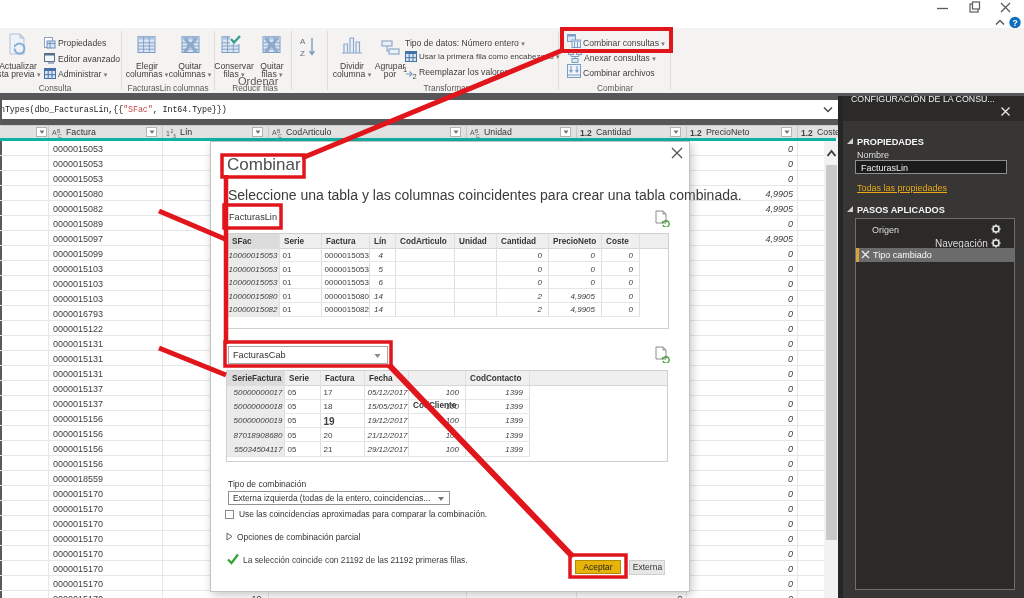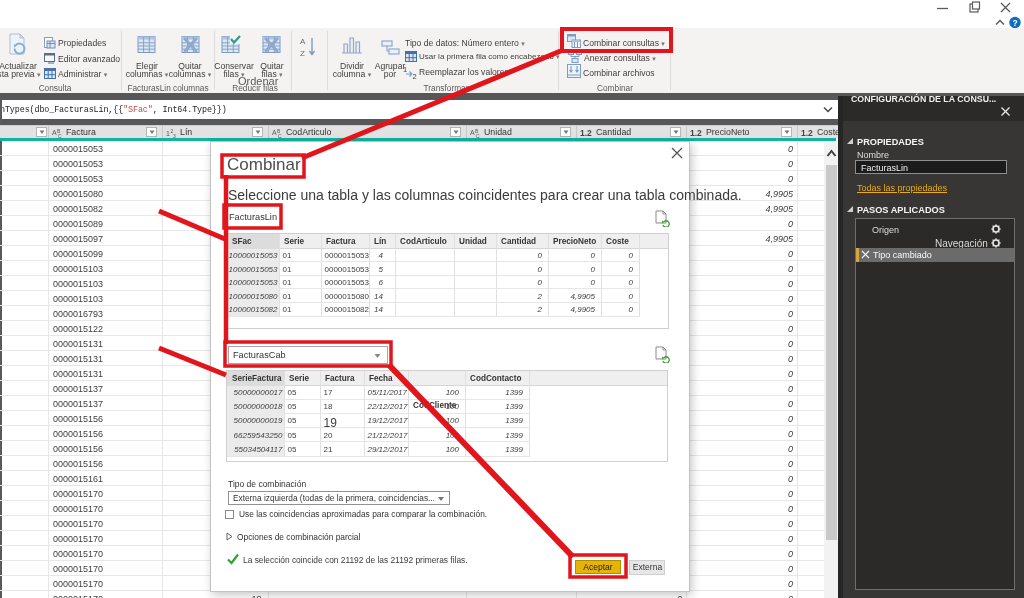--- a/index.html
+++ b/index.html
@@ -319,21 +319,21 @@
     <div class="ab" style="left:0;top:426.3px;width:824px;height:15.0px;border-bottom:1px solid #e7e7e7;"></div>
     <div class="t" style="left:53px;top:428.5px;font-size:9px;color:#3d3d3d;">0000015156</div>
     <div class="t" style="left:690px;top:428.5px;width:103px;text-align:right;font-size:9px;color:#3d3d3d;font-style:italic;">0</div>
     <div class="ab" style="left:0;top:441.3px;width:824px;height:15.0px;border-bottom:1px solid #e7e7e7;"></div>
     <div class="t" style="left:53px;top:443.5px;font-size:9px;color:#3d3d3d;">0000015156</div>
     <div class="t" style="left:690px;top:443.5px;width:103px;text-align:right;font-size:9px;color:#3d3d3d;font-style:italic;">0</div>
     <div class="ab" style="left:0;top:456.3px;width:824px;height:15.0px;border-bottom:1px solid #e7e7e7;"></div>
     <div class="t" style="left:53px;top:458.5px;font-size:9px;color:#3d3d3d;">0000015156</div>
     <div class="t" style="left:690px;top:458.5px;width:103px;text-align:right;font-size:9px;color:#3d3d3d;font-style:italic;">0</div>
     <div class="ab" style="left:0;top:471.3px;width:824px;height:15.0px;border-bottom:1px solid #e7e7e7;"></div>
-    <div class="t" style="left:53px;top:473.5px;font-size:9px;color:#3d3d3d;">0000015161</div>
+    <div class="t" style="left:53px;top:473.5px;font-size:9px;color:#3d3d3d;">0000018559</div>
     <div class="t" style="left:690px;top:473.5px;width:103px;text-align:right;font-size:9px;color:#3d3d3d;font-style:italic;">0</div>
     <div class="ab" style="left:0;top:486.3px;width:824px;height:15.0px;border-bottom:1px solid #e7e7e7;"></div>
     <div class="t" style="left:53px;top:488.5px;font-size:9px;color:#3d3d3d;">0000015170</div>
     <div class="t" style="left:690px;top:488.5px;width:103px;text-align:right;font-size:9px;color:#3d3d3d;font-style:italic;">0</div>
     <div class="ab" style="left:0;top:501.3px;width:824px;height:15.0px;border-bottom:1px solid #e7e7e7;"></div>
     <div class="t" style="left:53px;top:503.5px;font-size:9px;color:#3d3d3d;">0000015170</div>
     <div class="t" style="left:690px;top:503.5px;width:103px;text-align:right;font-size:9px;color:#3d3d3d;font-style:italic;">0</div>
     <div class="ab" style="left:0;top:516.3px;width:824px;height:15.0px;border-bottom:1px solid #e7e7e7;"></div>
     <div class="t" style="left:53px;top:518.5px;font-size:9px;color:#3d3d3d;">0000015170</div>
     <div class="t" style="left:690px;top:518.5px;width:103px;text-align:right;font-size:9px;color:#3d3d3d;font-style:italic;">0</div>
@@ -458,83 +458,83 @@
 <div class="t" style="left:289px;top:373.5px;font-size:8.2px;font-weight:bold;color:#333;">Serie</div>
 <div class="t" style="left:325px;top:373.5px;font-size:8.2px;font-weight:bold;color:#333;">Factura</div>
 <div class="t" style="left:369px;top:373.5px;font-size:8.2px;font-weight:bold;color:#333;">Fecha</div>
 <div class="t" style="left:413px;top:373.5px;font-size:8.2px;font-weight:bold;color:#333;margin-top:27px;">CodCliente</div>
 <div class="t" style="left:470px;top:373.5px;font-size:8.2px;font-weight:bold;color:#333;">CodContacto</div>
 <div class="ab" style="left:227px;top:399.7px;width:303px;height:1px;background:#e6e6e6;margin-top:-1px;"></div>
 <div class="ab" style="left:227px;top:385.5px;width:57px;height:14.2px;background:#ebebeb;"></div>
 <div class="t" style="left:227px;top:387.9px;width:55.5px;text-align:right;font-size:8px;color:#404040;font-style:italic;">50000000017</div>
 <div class="t" style="left:287.5px;top:387.9px;font-size:8px;color:#404040;">05</div>
 <div class="t" style="left:323.5px;top:387.9px;font-size:8px;color:#404040;">17</div>
-<div class="t" style="left:367.5px;top:387.9px;font-size:8px;color:#404040;font-style:italic;">05/11/2017</div>
+<div class="t" style="left:367.5px;top:387.9px;font-size:8px;color:#404040;font-style:italic;">05/12/2017</div>
 <div class="t" style="left:408px;top:387.9px;width:51px;text-align:right;font-size:8px;color:#404040;font-style:italic;">100</div>
 <div class="t" style="left:465px;top:387.9px;width:58px;text-align:right;font-size:8px;color:#404040;font-style:italic;">1399</div>
 <div class="ab" style="left:227px;top:413.9px;width:303px;height:1px;background:#e6e6e6;margin-top:-1px;"></div>
 <div class="ab" style="left:227px;top:399.7px;width:57px;height:14.2px;background:#ebebeb;"></div>
 <div class="t" style="left:227px;top:402.1px;width:55.5px;text-align:right;font-size:8px;color:#404040;font-style:italic;">50000000018</div>
 <div class="t" style="left:287.5px;top:402.1px;font-size:8px;color:#404040;">05</div>
 <div class="t" style="left:323.5px;top:402.1px;font-size:8px;color:#404040;">18</div>
-<div class="t" style="left:367.5px;top:402.1px;font-size:8px;color:#404040;font-style:italic;">22/12/2017</div>
+<div class="t" style="left:367.5px;top:402.1px;font-size:8px;color:#404040;font-style:italic;">15/05/2017</div>
 <div class="t" style="left:408px;top:402.1px;width:51px;text-align:right;font-size:8px;color:#404040;font-style:italic;">100</div>
 <div class="t" style="left:465px;top:402.1px;width:58px;text-align:right;font-size:8px;color:#404040;font-style:italic;">1399</div>
 <div class="ab" style="left:227px;top:428.1px;width:303px;height:1px;background:#e6e6e6;margin-top:-1px;"></div>
 <div class="ab" style="left:227px;top:413.9px;width:57px;height:14.2px;background:#ebebeb;"></div>
 <div class="t" style="left:227px;top:416.3px;width:55.5px;text-align:right;font-size:8px;color:#404040;font-style:italic;">50000000019</div>
 <div class="t" style="left:287.5px;top:416.3px;font-size:8px;color:#404040;">05</div>
-<div class="t" style="left:323.5px;top:416.3px;font-size:12px;color:#404040;">19</div>
+<div class="t" style="left:323.5px;top:416.3px;font-size:10px;color:#404040;font-weight:bold;">19</div>
 <div class="t" style="left:367.5px;top:416.3px;font-size:8px;color:#404040;font-style:italic;">19/12/2017</div>
 <div class="t" style="left:408px;top:416.3px;width:51px;text-align:right;font-size:8px;color:#404040;font-style:italic;">100</div>
 <div class="t" style="left:465px;top:416.3px;width:58px;text-align:right;font-size:8px;color:#404040;font-style:italic;">1399</div>
 <div class="ab" style="left:227px;top:442.3px;width:303px;height:1px;background:#e6e6e6;margin-top:-1px;"></div>
 <div class="ab" style="left:227px;top:428.1px;width:57px;height:14.2px;background:#ebebeb;"></div>
-<div class="t" style="left:227px;top:430.5px;width:55.5px;text-align:right;font-size:8px;color:#404040;font-style:italic;">66259543250</div>
+<div class="t" style="left:227px;top:430.5px;width:55.5px;text-align:right;font-size:8px;color:#404040;font-style:italic;">87018908680</div>
 <div class="t" style="left:287.5px;top:430.5px;font-size:8px;color:#404040;">05</div>
 <div class="t" style="left:323.5px;top:430.5px;font-size:8px;color:#404040;">20</div>
 <div class="t" style="left:367.5px;top:430.5px;font-size:8px;color:#404040;font-style:italic;">21/12/2017</div>
 <div class="t" style="left:408px;top:430.5px;width:51px;text-align:right;font-size:8px;color:#404040;font-style:italic;">100</div>
 <div class="t" style="left:465px;top:430.5px;width:58px;text-align:right;font-size:8px;color:#404040;font-style:italic;">1399</div>
 <div class="ab" style="left:227px;top:456.5px;width:303px;height:1px;background:#e6e6e6;margin-top:-1px;"></div>
 <div class="ab" style="left:227px;top:442.3px;width:57px;height:14.2px;background:#ebebeb;"></div>
 <div class="t" style="left:227px;top:444.7px;width:55.5px;text-align:right;font-size:8px;color:#404040;font-style:italic;">55034504117</div>
 <div class="t" style="left:287.5px;top:444.7px;font-size:8px;color:#404040;">05</div>
 <div class="t" style="left:323.5px;top:444.7px;font-size:8px;color:#404040;">21</div>
 <div class="t" style="left:367.5px;top:444.7px;font-size:8px;color:#404040;font-style:italic;">29/12/2017</div>
 <div class="t" style="left:408px;top:444.7px;width:51px;text-align:right;font-size:8px;color:#404040;font-style:italic;">100</div>
 <div class="t" style="left:465px;top:444.7px;width:58px;text-align:right;font-size:8px;color:#404040;font-style:italic;">1399</div>
 <div class="ab" style="left:228px;top:346px;width:160px;height:18px;background:#fff;border:1px solid #a6a6a6;"></div>
 <div class="t" style="left:233px;top:350px;font-size:9.2px;color:#333;">FacturasCab</div>
 <svg class="ab" style="left:374px;top:353px;" width="7" height="6" viewBox="0 0 7 6">
     <path d="M0.5 1 L6.5 1 L3.5 5 Z" fill="#888"></path>
   </svg>
 <div class="t" style="left:228px;top:478.5px;font-size:8.5px;color:#333;">Tipo de combinación</div>
 <div class="ab" style="left:228px;top:491px;width:222px;height:14px;background:#fff;border:1px solid #919191;"></div>
-<div class="t" style="left:233px;top:493px;width:201px;overflow:hidden;font-size:8.3px;color:#333;">Externa izquierda (todas de la primera, coincidencias...</div>
+<div class="t" style="left:233px;top:493px;width:201px;overflow:hidden;font-size:8.3px;color:#333;">Externa izquierda (todas de la entero, coincidencias...</div>
 <svg class="ab" style="left:437px;top:496px;" width="8" height="6" viewBox="0 0 8 6">
     <path d="M1 1 L7 1 L4 5 Z" fill="#777"></path>
   </svg>
 <div class="ab" style="left:225px;top:510px;width:8.5px;height:8.5px;background:#fff;border:1px solid #8a8a8a;"></div>
 <div class="t" style="left:239px;top:509px;font-size:8.4px;color:#333;">Use las coincidencias aproximadas para comparar la combinación.</div>
 <svg class="ab" style="left:226px;top:531.5px;" width="7" height="9" viewBox="0 0 7 9">
     <path d="M1 1 L6 4.5 L1 8 Z" fill="none" stroke="#666" stroke-width="1"></path>
   </svg>
 <div class="t" style="left:237px;top:531.5px;font-size:8.4px;color:#333;">Opciones de combinación parcial</div>
 <svg class="ab" style="left:226px;top:552px;" width="14" height="14" viewBox="0 0 14 14">
     <path d="M2 7.5 L5.5 11 L12 2.5" fill="none" stroke="#31a331" stroke-width="2.2"></path>
   </svg>
 <div class="t" style="left:243px;top:554.5px;font-size:8.4px;color:#3b3b3b;">La selección coincide con 21192 de las 21192 primeras filas.</div>
 <div class="ab" style="left:575px;top:559.5px;width:46px;height:14.5px;background:#e6b409;border:1px solid #b28c00;"></div>
 <div class="t" style="left:575px;top:562px;width:46px;text-align:center;font-size:8.5px;color:#1f1f1f;">Aceptar</div>
 <div class="ab" style="left:629px;top:559.5px;width:36px;height:15px;background:#e7e7e7;border:1px solid #cfcfcf;"></div>
 <div class="t" style="left:629px;top:562px;width:37px;text-align:center;font-size:8.5px;color:#333;">Externa</div>
 <div class="ab" style="left:838px;top:96px;width:5px;height:502px;background:#262626;"></div>
 <div class="ab" style="left:843px;top:96px;width:181px;height:25px;background:#2b2a29;"></div>
-<div class="t" style="left:851px;top:94px;font-size:8.8px;font-weight:bold;color:#f0f0f0;">CONFIGURACIÓN DE LA CONSU...</div>
+<div class="t" style="left:851px;top:94px;font-size:8.8px;font-weight:normal;color:#f0f0f0;">CONFIGURACIÓN DE LA CONSU...</div>
 <svg class="ab" style="left:1000px;top:106px;" width="11" height="11" viewBox="0 0 11 11">
     <path d="M1.5 1.5 L9.5 9.5 M9.5 1.5 L1.5 9.5" stroke="#e8e8e8" stroke-width="1.3"></path>
   </svg>
 <div class="ab" style="left:843px;top:121px;width:181px;height:477px;background:#373635;"></div>
 <svg class="ab" style="left:846px;top:137px;" width="8" height="8" viewBox="0 0 8 8">
     <path d="M7 1 L7 7 L1 7 Z" fill="#d0d0d0"></path>
   </svg>
 <div class="t" style="left:857px;top:136.5px;font-size:9.2px;font-weight:bold;color:#f5f5f5;">PROPIEDADES</div>
 <div class="t" style="left:857px;top:150px;font-size:9px;color:#dedede;">Nombre</div>
 <div class="ab" style="left:855px;top:160px;width:152px;height:14px;background:#1b1b1b;border:1px solid #8f8f8f;"></div>

